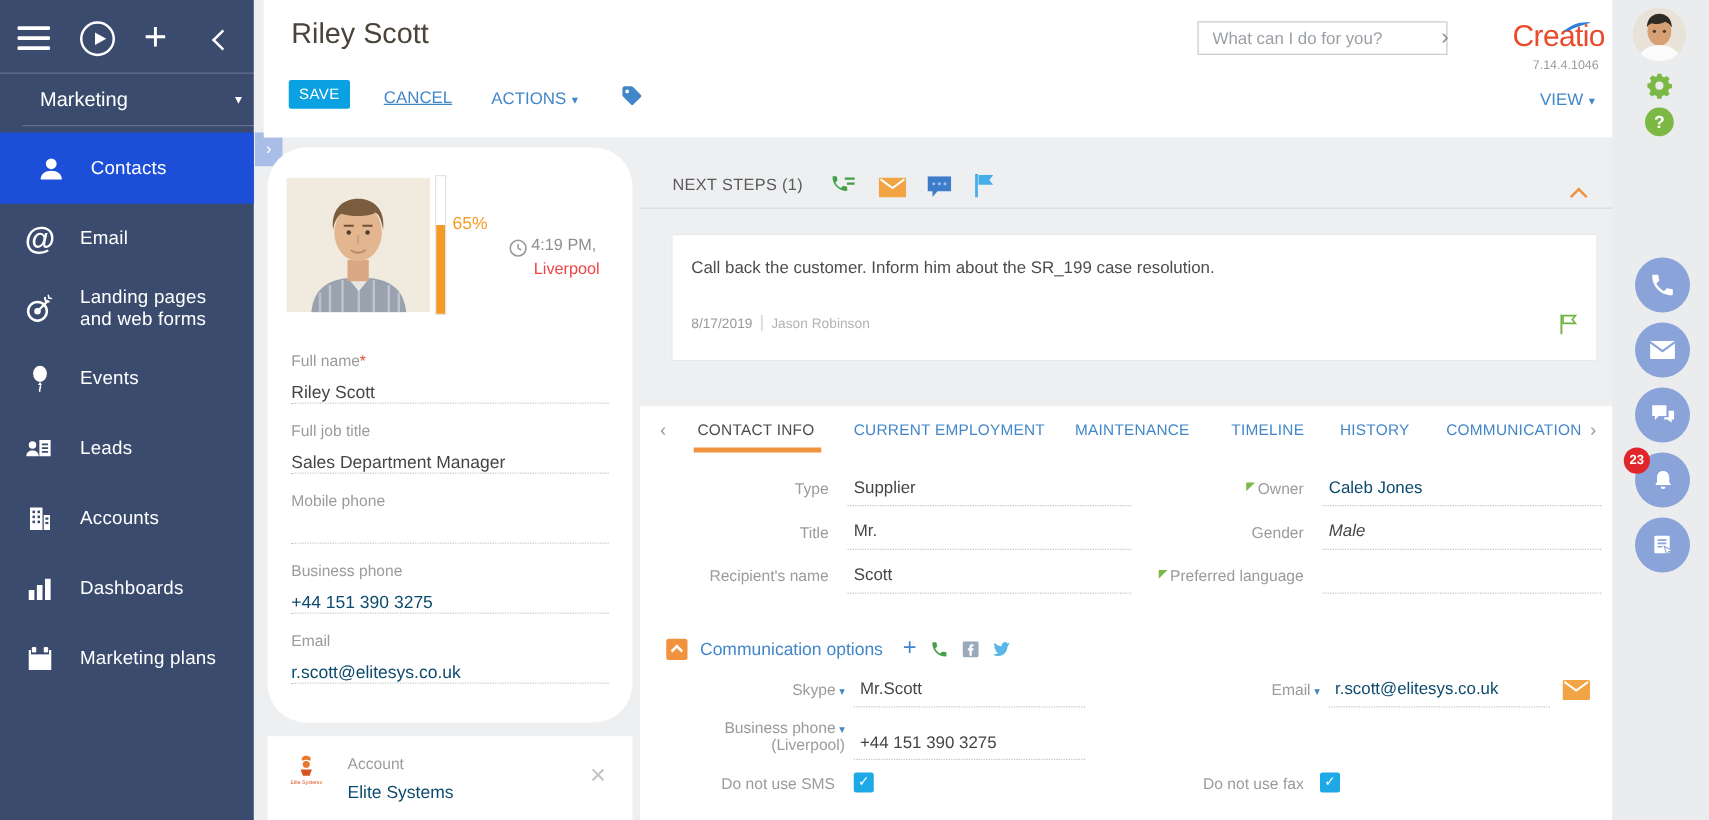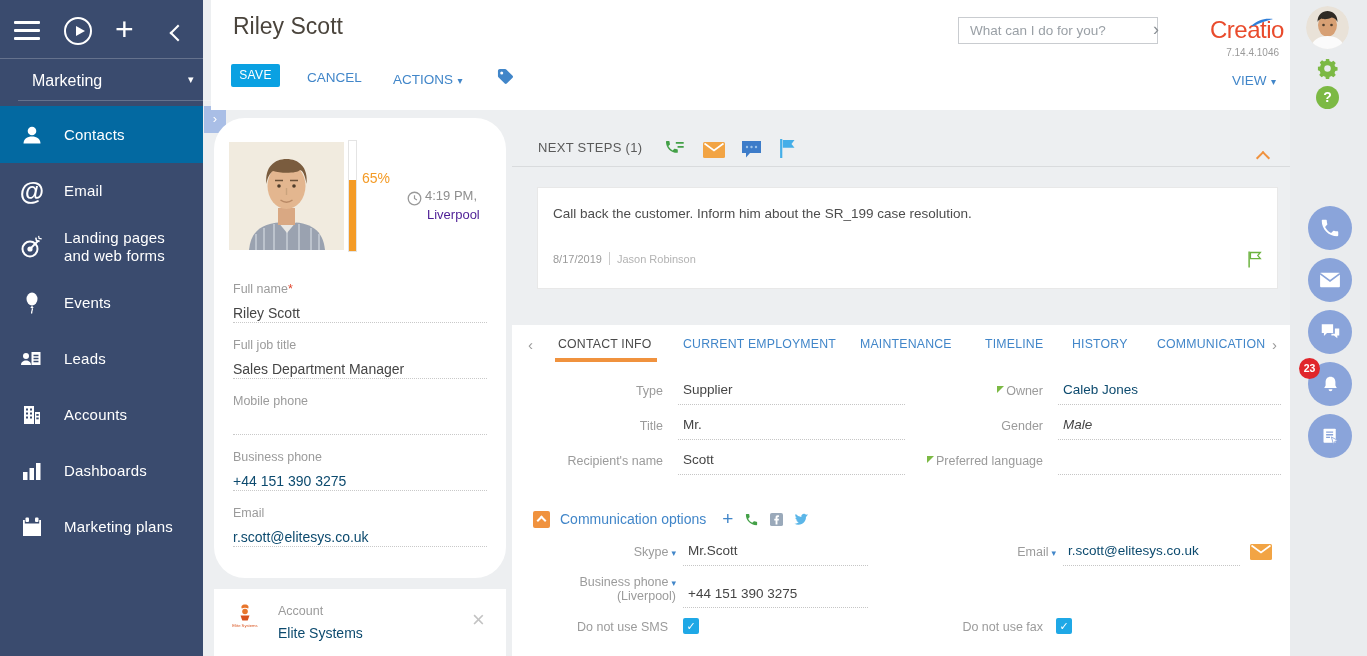--- a/index.html
+++ b/index.html
@@ -17,21 +17,21 @@
   .playbtn .tri{width:0;height:0;border-left:9px solid #fff;border-top:5.5px solid transparent;border-bottom:5.5px solid transparent;margin:6.5px 0 0 10px;}
   .plusbtn{left:115px;top:11px;color:#fff;font-size:32px;font-weight:300;line-height:36px;}
   .chev{display:inline-block;width:10px;height:10px;border-left:2.5px solid #fff;border-bottom:2.5px solid #fff;}
   .chev-left{transform:rotate(45deg);}
   .sb-back{left:172px;top:25px;}
   .workspace{left:0;top:59px;width:203px;height:41px;border-bottom:1px solid rgba(255,255,255,.22);margin-left:18px;}
   .ws-label{left:14px;top:13px;color:#fff;font-size:16px;}
   .ws-caret{left:170px;top:14px;color:#fff;font-size:11px;}
   .nav{left:0;top:106px;width:203px;}
   .nav-item{display:flex;align-items:center;height:56px;color:#fff;font-size:15px;cursor:pointer;}
-  .nav-item.active{background:#0369a1;}
+  .nav-item.active{background:#1d4ed8;justify-content:center;}
   .nav-ico{width:30px;margin-left:17px;margin-right:17px;flex:0 0 30px;display:flex;justify-content:center;}
   .nav-label{width:122px;line-height:18px;letter-spacing:.2px;}
   .at-glyph{font-size:25px;font-weight:bold;color:#fff;}
 
   
   .ptoggle{left:204px;top:106px;width:22px;height:27px;background:#a9bee6;border-radius:0 4px 4px 0;color:#fff;
            font-size:13px;text-align:center;line-height:26px;}
 
   
   .header{left:211px;top:0;width:1079px;height:110px;background:#fff;}
@@ -51,21 +51,21 @@
 
   
   .card{background:#fff;}
   .profile-card{left:214px;top:118px;width:292px;height:460px;border-radius:31px;}
   .photo{left:15px;top:24px;width:115px;height:108px;overflow:hidden;}
   .ptrack{left:134px;top:22px;width:9px;height:112px;border:1px solid #e4e4e4;box-sizing:border-box;background:#fff;}
   .pfill{position:absolute;bottom:0;left:0;width:100%;background:#f49b26;}
   .pct{left:148px;top:52px;color:#f49b26;font-size:14px;}
   .clock{left:193px;top:73px;}
   .ptime{left:211px;top:70px;font-size:13px;color:#8f8f8f;}
-  .pcity{left:213px;top:89px;font-size:13px;color:#4c1d95;}
+  .pcity{left:213px;top:89px;font-size:13px;color:#ef4444;}
   .pfields{left:19px;top:164px;width:254px;}
   .pfield{height:56px;}
   .pf-line{height:40px;border-bottom:1px dotted #c9c9c9;}
   .lbl{color:#9b9b9b;font-size:12.5px;}
   .val{color:#454545;font-size:14px;}
   .pf-val{margin-top:9px;}
   .req{color:#e0452c;}
   .link{color:#0c4a6e;}
 
   
@@ -236,21 +236,21 @@
         <span class="nav-label">Marketing plans</span>
       </div>
     </div>
   </div>
 
   <div class="abs ptoggle"><span>›</span></div>
 
   <div class="abs header">
     <div class="abs page-title">Riley Scott</div>
     <div class="abs btn-save">SAVE</div>
-    <div class="abs txtbtn" style="left:96px;top:70px;">CANCEL</div>
+    <div class="abs txtbtn" style="left:96px;top:70px;text-decoration:underline;">CANCEL</div>
     <div class="abs" style="left:182px;top:70px;">
       <span class="txtbtn">ACTIONS</span>
       <span class="caret">▾</span>
     </div>
     <div class="abs" style="left:286px;top:68px;">
       <svg width="17" height="17" viewBox="0 0 18 18" fill="#4186c9" fill-rule="evenodd">
           <path d="M9.8 1.5L16.5 8.2c.6.6.6 1.5 0 2.1l-6.2 6.2c-.6.6-1.5.6-2.1 0L1.5 9.8C1.2 9.5 1 9.1 1 8.7V3c0-1.1.9-2 2-2h5.7c.4 0 .8.2 1.1.5zM5 7a1.6 1.6 0 100-3.2A1.6 1.6 0 005 7z"></path>
         </svg>
     </div>
     <div class="abs search">

